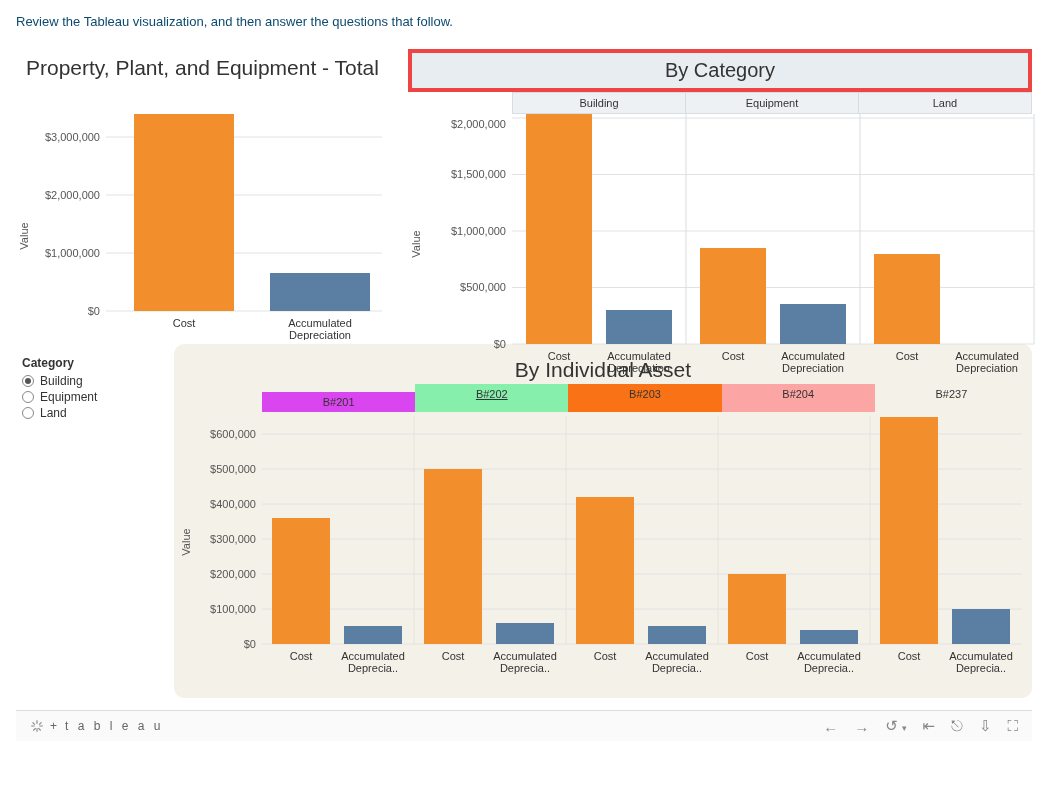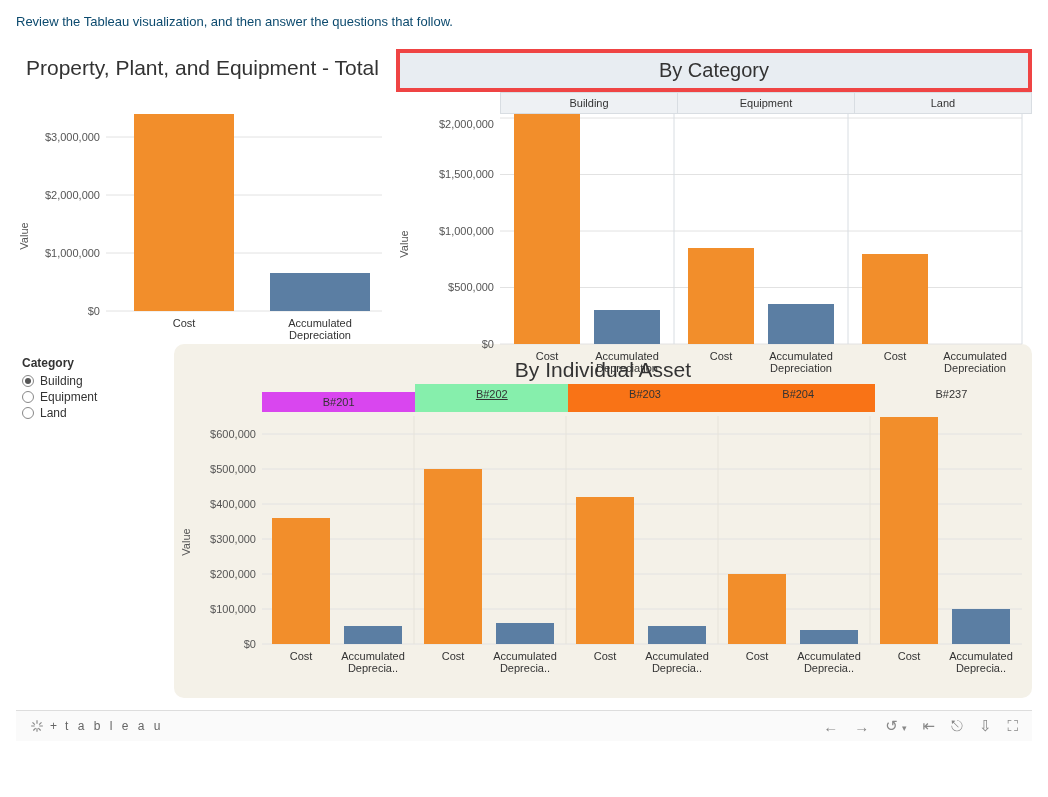--- a/index.html
+++ b/index.html
@@ -1,19 +1,19 @@
 <!DOCTYPE html>
 <html><head>
 <meta charset="utf-8">
 <style>
   * { box-sizing: border-box; margin: 0; padding: 0; }
   body { font-family: Arial, Helvetica, sans-serif; background: #fff; color: #333; width: 1048px; }
   .instruction { font-size: 13px; padding: 14px 16px 8px; color: #0c4a6e; }
   .dashboard { padding: 12px 16px 0; position: relative; }
-  .row1 { display: flex; gap: 8px; justify-content: center; }
+  .row1 { display: flex; gap: 20px; justify-content: center; }
   .chart-title { font-size: 21px; font-weight: 500; color: #333; padding: 6px 0 6px 10px; line-height: 1.2; }
   .axis-label { font-size: 11px; fill: #555; font-family: Arial; }
   .tick-label { font-size: 11px; fill: #555; }
   .cat-label { font-size: 11px; fill: #333; text-anchor: middle; }
   .grid-line { stroke: #e2e2e2; stroke-width: 1; }
   .bar-cost { fill: #f28e2b; }
   .bar-dep { fill: #5b7ea3; }
   .panel-header { background: #e8edf2; border: 1px solid #d8dde2; display:flex; }
   .panel-cell { flex:1; text-align:center; font-size:11px; padding:4px 0; border-right:1px solid #d8dde2; color:#333; background:#eef1f4;}
   .panel-cell:last-child { border-right:none; }
@@ -139,21 +139,21 @@
       </svg>
     </div>
   </div>
 
   <div class="asset-wrap" style="margin-left:158px; margin-top:-82px;">
     <div class="asset-title">By Individual Asset</div>
     <div class="panel-header asset-body-bg" style="margin-left:84px; background:#f4f1e8; border:none;">
       <div class="panel-cell" style="background:#d946ef;border:none;margin-top:8px;">B#201</div>
       <div class="panel-cell" style="background:#86efac;border:none;text-decoration:underline;">B#202</div>
       <div class="panel-cell" style="background:#f97316;border:none;">B#203</div>
-      <div class="panel-cell" style="background:#f97316;border:none;">B#204</div>
+      <div class="panel-cell" style="background:#fca5a5;border:none;">B#204</div>
       <div class="panel-cell" style="background:#f4f1e8;border:none;">B#237</div>
     </div>
     <svg width="852" height="282">
       <text class="axis-label" transform="translate(12,130) rotate(-90)" text-anchor="middle">Value</text>
       <g transform="translate(84,4)">
 
         <g>
           <line class="grid-line" x1="0" x2="760" y1="228" y2="228"></line>
           <line class="grid-line" x1="0" x2="760" y1="193" y2="193"></line>
           <line class="grid-line" x1="0" x2="760" y1="158" y2="158"></line>

